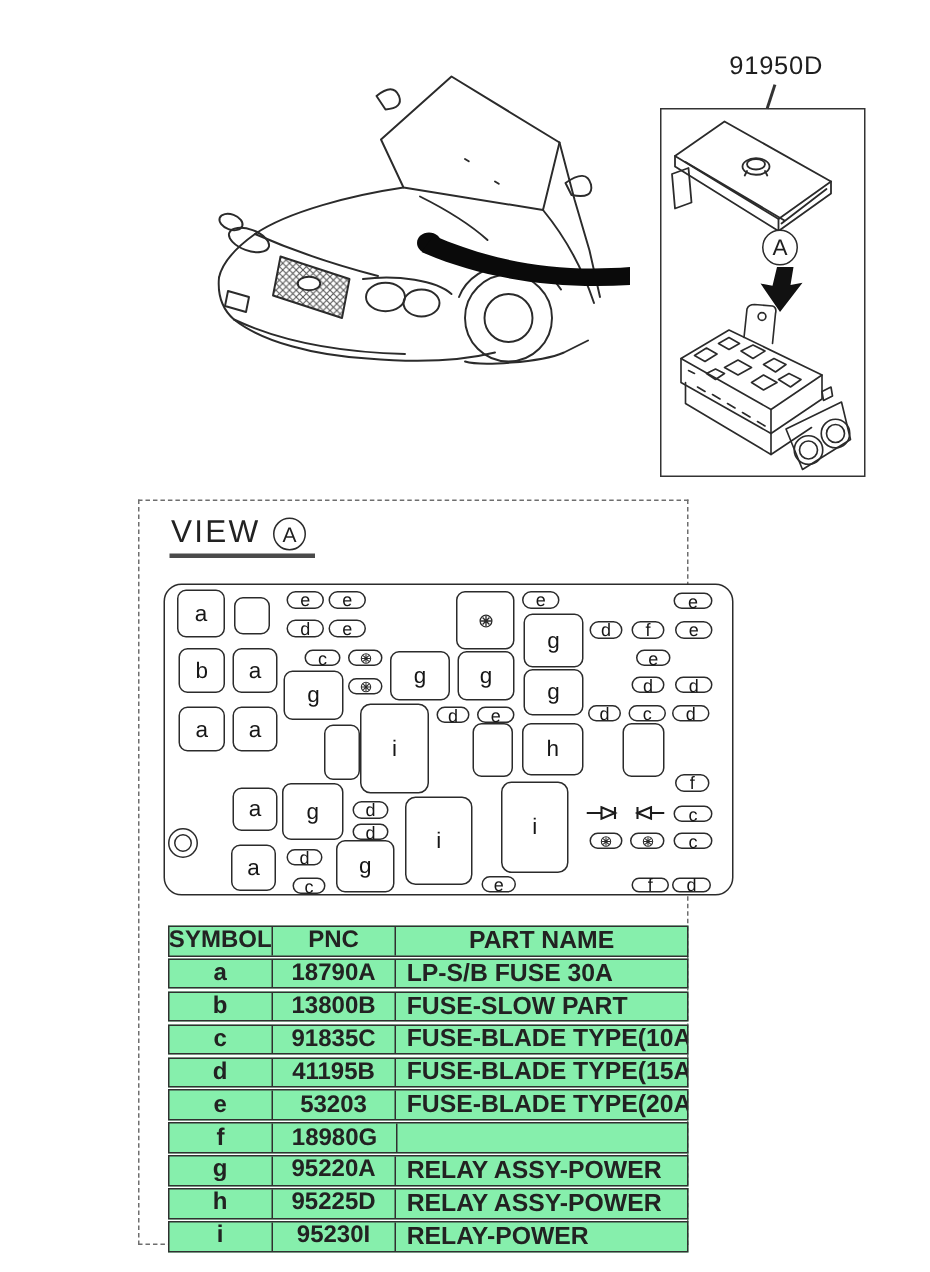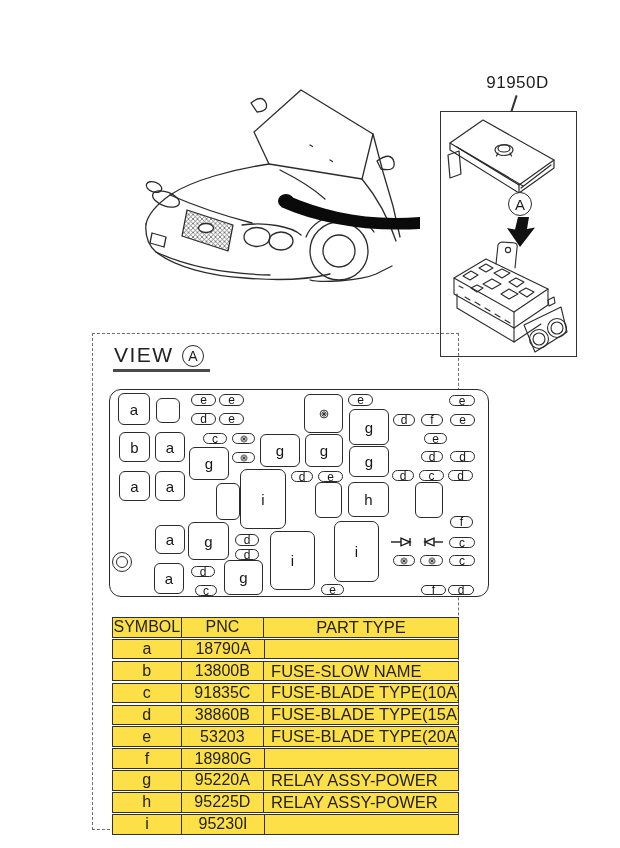--- a/index.html
+++ b/index.html
@@ -1,20 +1,20 @@
 <!DOCTYPE html>
 <html><head>
 <meta charset="utf-8">
 <style>
   html,body{margin:0;padding:0;background:#fff;}
   body{width:620px;height:848px;position:relative;overflow:hidden;
        font-family:"Liberation Sans","DejaVu Sans",sans-serif;color:#1e1e1e;}
   .abs{position:absolute;}
   
-  #hero{left:0;top:0;width:620px;height:330px;margin-top:39px;}
+  #hero{left:0;top:0;width:620px;height:330px;}
   #car-svg{left:130px;top:36px;}
   #part-label{left:460px;top:34px;width:115px;text-align:center;font-size:17px;letter-spacing:.5px;}
   #leader-line{left:513px;top:56px;width:2px;height:17px;background:#333;transform:rotate(18deg);}
   #callout-box{left:440px;top:72px;width:137px;height:246px;border:1.5px solid #333;box-sizing:border-box;}
   #cover-svg{left:2px;top:4px;}
   .marker{border:1.7px solid #2b2b2b;border-radius:50%;display:flex;align-items:center;justify-content:center;background:#fff;box-sizing:border-box;}
   #callout-marker{left:67px;top:80px;width:24px;height:24px;font-size:15px;}
   #down-arrow{left:60px;top:104px;}
   #body-svg{left:8px;top:128px;}
   
@@ -27,21 +27,21 @@
   .fi{position:absolute;box-sizing:border-box;border:1.5px solid #2b2b2b;border-radius:6px;background:#fff;
       display:flex;align-items:center;justify-content:center;font-size:15px;line-height:1;color:#161616;}
   .fi.big{border-radius:7px;}
   .fi.pill{border-radius:7px;font-size:12px;}
   .fi.bare{border:none;background:transparent;}
   .ring-outer{position:absolute;box-sizing:border-box;border:1.5px solid #2b2b2b;border-radius:50%;
       display:flex;align-items:center;justify-content:center;background:#fff;}
   .ring-inner{width:12px;height:12px;border:1.4px solid #2b2b2b;border-radius:50%;box-sizing:border-box;}
   
   #sym-table{left:19px;top:283px;width:347px;}
-  .trow{display:flex;height:18.5px;border:1.7px solid #303030;box-sizing:content-box;margin-bottom:1.4px;background:#fde047;}
+  .trow{display:flex;height:18.5px;border:1.7px solid #303030;box-sizing:content-box;margin-bottom:1.4px;background:#86efac;font-weight:bold;}
   .tcell{display:flex;align-items:center;box-sizing:border-box;font-size:16px;color:#222;white-space:nowrap;overflow:hidden;}
   .c0{width:69px;justify-content:center;border-right:1.7px solid #303030;}
   .c1{width:83px;justify-content:center;border-right:1.7px solid #303030;}
   .c2{width:195px;justify-content:flex-start;padding-left:7px;font-size:16.5px;}
   .hdr .tcell{justify-content:center;padding-left:0;}
   svg{display:block;}
 </style>
 </head>
 <body>
 
@@ -249,39 +249,40 @@
       <div class="fi pill" style="left: 338px; top: 195px; width: 26px; height: 10px;">d</div>
       <div class="ring-outer" style="left: 2px; top: 162px; width: 20px; height: 20px;">
         <div class="ring-inner"></div>
       </div>
     </div>
 
   <div class="abs" id="sym-table">
       <div class="trow hdr">
         <div class="tcell c0">SYMBOL</div>
         <div class="tcell c1">PNC</div>
-        <div class="tcell c2">PART TYPE</div>
+        <div class="tcell c2">PART NAME</div>
       </div>
       <div class="trow">
         <div class="tcell c0">a</div>
         <div class="tcell c1">18790A</div>
+        <div class="tcell c2">LP-S/B FUSE 30A</div>
       </div>
       <div class="trow">
         <div class="tcell c0">b</div>
         <div class="tcell c1">13800B</div>
-        <div class="tcell c2">FUSE-SLOW NAME</div>
+        <div class="tcell c2">FUSE-SLOW PART</div>
       </div>
       <div class="trow">
         <div class="tcell c0">c</div>
         <div class="tcell c1">91835C</div>
         <div class="tcell c2">FUSE-BLADE TYPE(10A)</div>
       </div>
       <div class="trow">
         <div class="tcell c0">d</div>
-        <div class="tcell c1">38860B</div>
+        <div class="tcell c1">41195B</div>
         <div class="tcell c2">FUSE-BLADE TYPE(15A)</div>
       </div>
       <div class="trow">
         <div class="tcell c0">e</div>
         <div class="tcell c1">53203</div>
         <div class="tcell c2">FUSE-BLADE TYPE(20A)</div>
       </div>
       <div class="trow">
         <div class="tcell c0">f</div>
         <div class="tcell c1">18980G</div>
@@ -292,15 +293,16 @@
         <div class="tcell c2">RELAY ASSY-POWER</div>
       </div>
       <div class="trow">
         <div class="tcell c0">h</div>
         <div class="tcell c1">95225D</div>
         <div class="tcell c2">RELAY ASSY-POWER</div>
       </div>
       <div class="trow">
         <div class="tcell c0">i</div>
         <div class="tcell c1">95230I</div>
+        <div class="tcell c2">RELAY-POWER</div>
       </div>
     </div>
 </div>
 
 </body></html>

